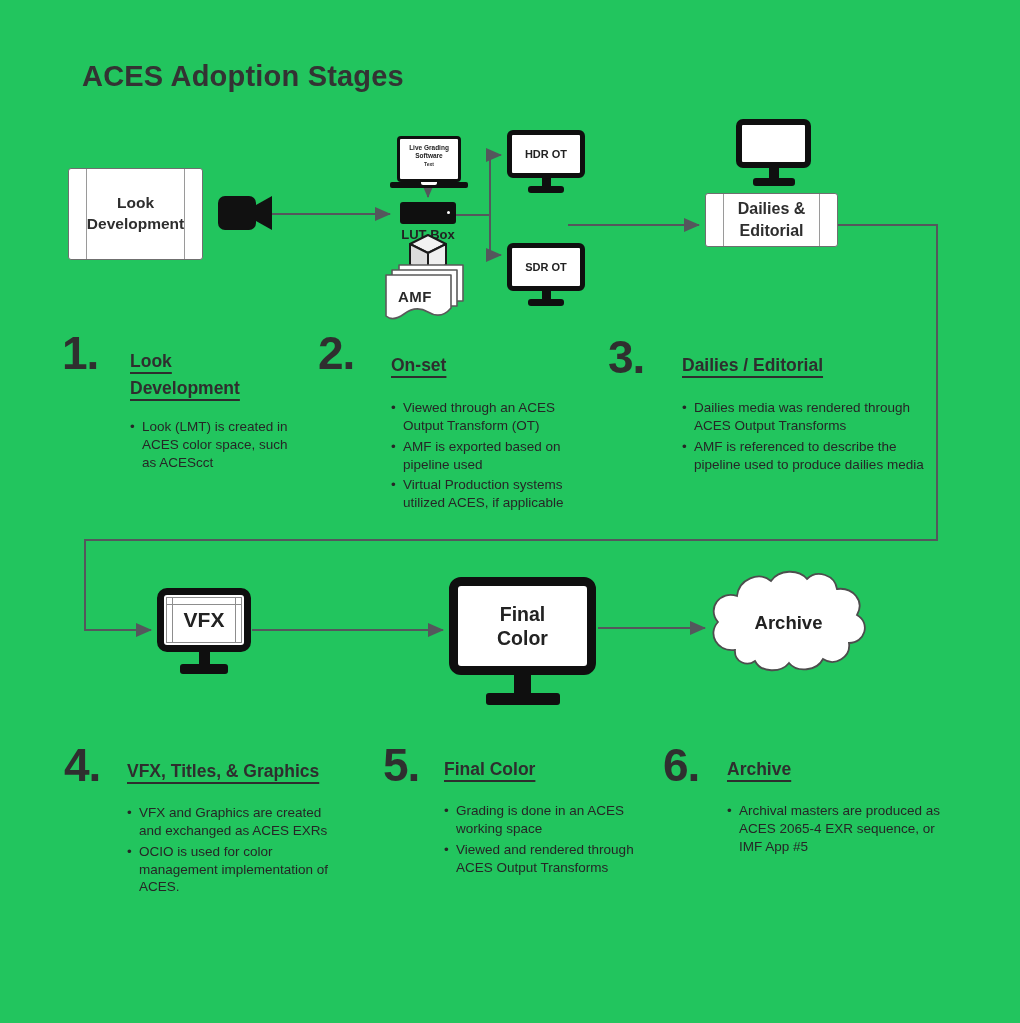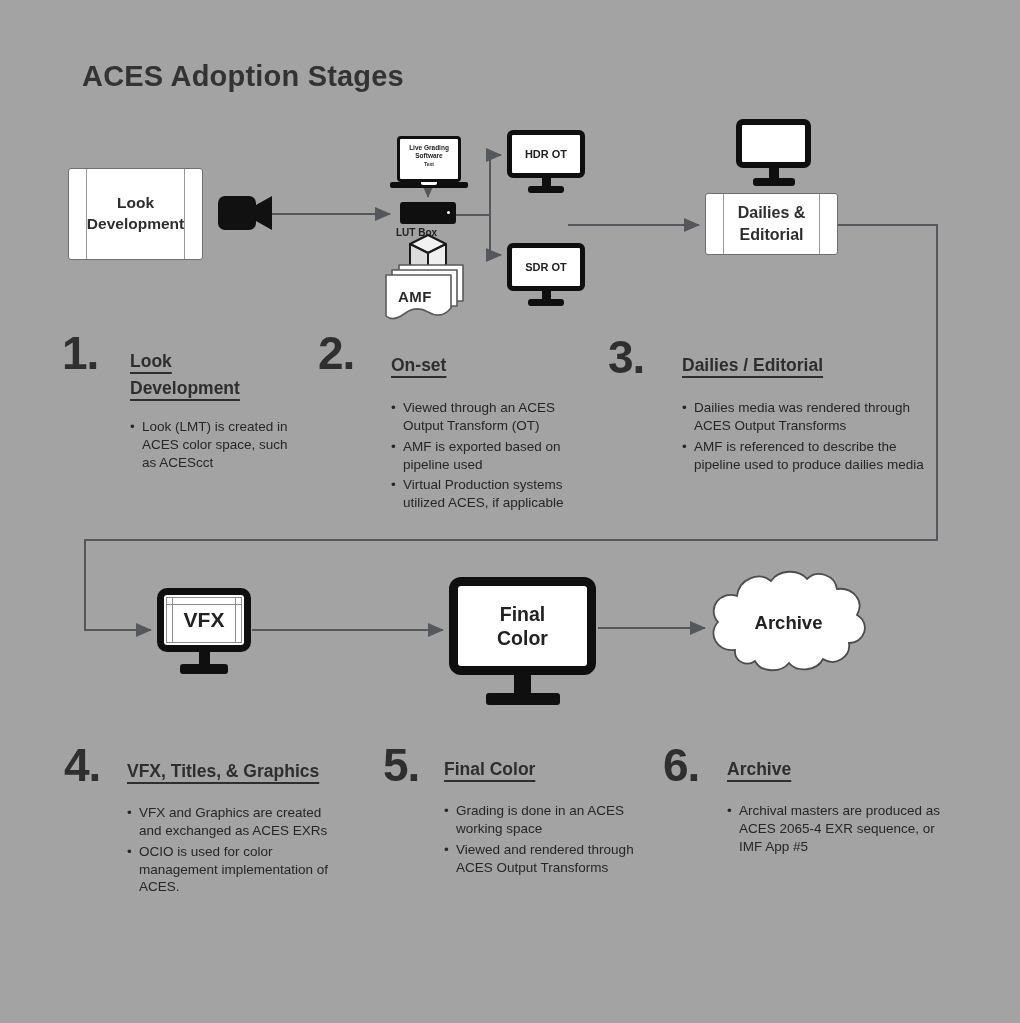--- a/index.html
+++ b/index.html
@@ -1,38 +1,38 @@
 <!DOCTYPE html>
 <html><head>
 <meta charset="utf-8">
 <style>
   html,body{margin:0;padding:0;background:#fff;}
   body{font-family:"Liberation Sans","DejaVu Sans",sans-serif;}
-  #canvas{position:relative;width:1020px;height:1023px;background:#a3a3a3;overflow:hidden;}
+  #canvas{position:relative;width:1020px;height:1023px;background:#22c55e;overflow:hidden;}
 
   .abs{position:absolute;}
 
   
   .page-title{position:absolute;left:82px;top:60px;font-size:29px;font-weight:800;color:#333;letter-spacing:.2px;}
 
   
   #wires{position:absolute;left:0;top:0;pointer-events:none;}
 
   
   .slate{position:absolute;background:#fff;border:1.6px solid #6f6f6f;border-radius:3px;
          display:flex;align-items:center;justify-content:center;text-align:center;
          font-weight:bold;color:#2e2e2e;box-sizing:border-box;}
   .slate::before,.slate::after{content:"";position:absolute;top:0;bottom:0;width:0;border-left:1.2px solid #9a9a9a;}
   .slate::before{left:17px;}
   .slate::after{right:17px;}
   .slate .slate-label{position:relative;z-index:2;line-height:1.35;}
 
   .lookdev{left:68px;top:168px;width:135px;height:92px;font-size:15.5px;}
   .lookdev .slate-label{width:110px;}
-  .dailies{left:705px;top:193px;width:133px;height:62px;font-size:16px;}
+  .dailies{left:705px;top:193px;width:133px;height:54px;font-size:16px;}
   .dailies .slate-label{width:92px;}
 
   
   .monitor{position:absolute;display:flex;flex-direction:column;align-items:center;}
   .screen{background:#fff;border:5px solid #0f0f0f;border-radius:6px;box-sizing:border-box;
           display:flex;align-items:center;justify-content:center;font-weight:bold;color:#222;position:relative;}
   .neck{background:#0f0f0f;}
   .base{background:#0f0f0f;border-radius:3px;}
 
   .mon-hdr{left:507px;top:130px;}
@@ -72,21 +72,21 @@
                      background:#fff;box-sizing:border-box;text-align:center;}
   .laptop .lt-line{font-size:6.5px;font-weight:bold;color:#222;line-height:1.25;}
   .laptop .lt-line.first{margin-top:5px;}
   .laptop .lt-tiny{font-size:5px;font-weight:bold;color:#333;margin-top:1px;}
   .laptop .lt-base{position:relative;width:78px;height:6px;background:#0f0f0f;border-radius:2px;margin-top:0;}
   .laptop .lt-base::after{content:"";position:absolute;left:31px;top:0;width:16px;height:2.5px;background:#fff;border-radius:0 0 2px 2px;}
 
   
   .lutbox{left:400px;top:202px;width:56px;height:22px;background:#0f0f0f;border-radius:3px;}
   .lutbox::after{content:"";position:absolute;right:6px;top:9px;width:3px;height:3px;background:#fff;border-radius:50%;}
-  .lut-label{left:396px;top:227px;width:64px;text-align:left;font-size:10px;font-weight:bold;color:#222;}
+  .lut-label{left:396px;top:227px;width:64px;text-align:center;font-size:13px;font-weight:bold;color:#222;}
 
   
   .amf-label{left:398px;top:288px;font-size:15px;font-weight:bold;color:#2a2a2a;letter-spacing:.5px;}
   .cloud-label{left:701px;top:612px;width:175px;text-align:center;font-size:18.5px;font-weight:bold;color:#222;}
 
   
   .section-num{position:absolute;font-size:46px;font-weight:800;color:#2f2f2f;letter-spacing:-1px;}
   .section-body{position:absolute;}
   .section-head{font-size:17.5px;font-weight:bold;color:#2e2e2e;text-decoration:underline;
                 text-decoration-thickness:1.5px;text-underline-offset:5px;line-height:1.55;}

